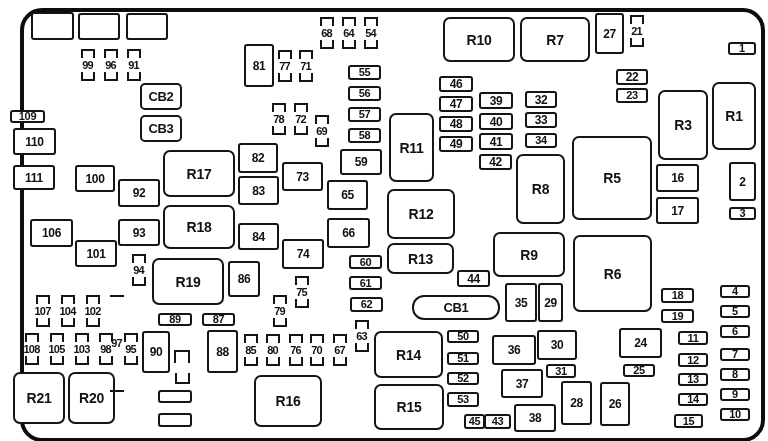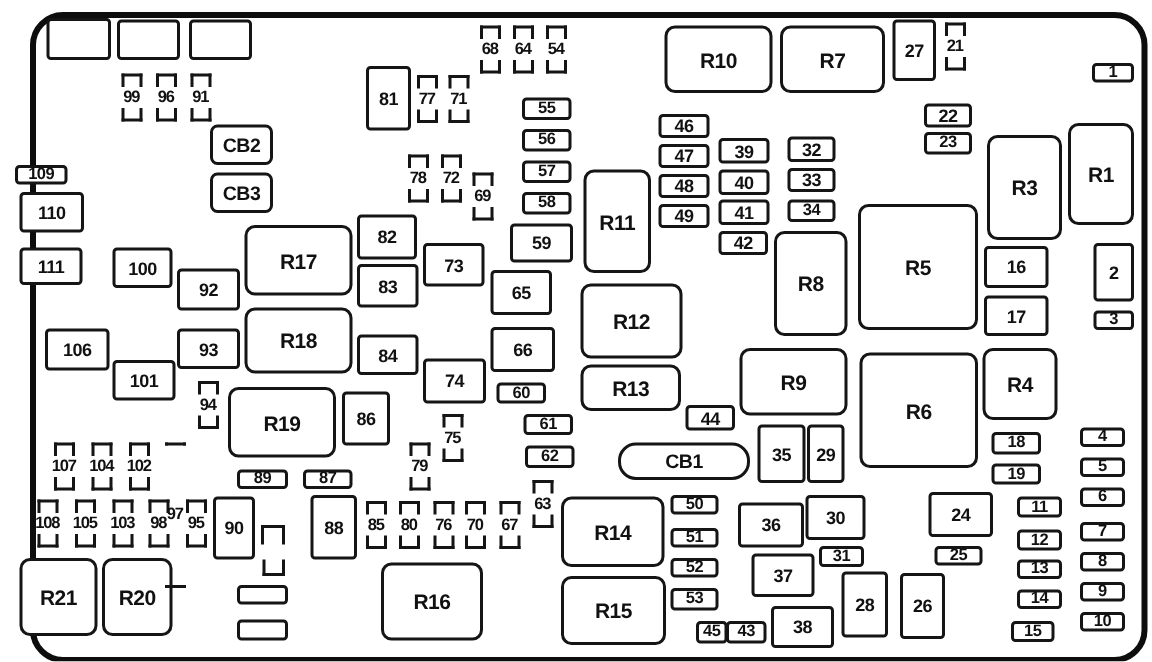--- a/index.html
+++ b/index.html
@@ -36,21 +36,20 @@
   .bracket.n{border:2px solid #151515;border-bottom:none;}
   .bracket.u{border:2px solid #151515;border-top:none;}
 </style>
 </head>
 <body>
 
 <div id="stage">
     <div class="outline" style="left: 20px; top: 8px; width: 737px; height: 426px;"></div>
     <div class="box relay" style="left: 712px; top: 82px; width: 44px; height: 68px;">R1</div>
     <div class="box relay" style="left: 658px; top: 90px; width: 50px; height: 70px;">R3</div>
-    <div class="box relay" style="left: 655px; top: 232px; width: 50px; height: 48px;">R4</div>
     <div class="box relay" style="left: 572px; top: 136px; width: 80px; height: 84px;">R5</div>
     <div class="box relay" style="left: 573px; top: 235px; width: 79px; height: 77px;">R6</div>
     <div class="box relay" style="left: 520px; top: 17px; width: 70px; height: 45px;">R7</div>
     <div class="box relay" style="left: 516px; top: 154px; width: 49px; height: 70px;">R8</div>
     <div class="box relay" style="left: 493px; top: 232px; width: 72px; height: 45px;">R9</div>
     <div class="box relay" style="left: 443px; top: 17px; width: 72px; height: 45px;">R10</div>
     <div class="box relay" style="left: 389px; top: 113px; width: 45px; height: 69px;">R11</div>
     <div class="box relay" style="left: 387px; top: 189px; width: 68px; height: 50px;">R12</div>
     <div class="box relay" style="left: 387px; top: 243px; width: 67px; height: 31px;">R13</div>
     <div class="box relay" style="left: 374px; top: 331px; width: 69px; height: 47px;">R14</div>
@@ -113,21 +112,21 @@
     <div class="box" style="left: 439px; top: 136px; width: 34px; height: 16px;">49</div>
     <div class="box small" style="left: 447px; top: 330px; width: 32px; height: 13px;">50</div>
     <div class="box small" style="left: 447px; top: 352px; width: 32px; height: 13px;">51</div>
     <div class="box small" style="left: 447px; top: 372px; width: 32px; height: 13px;">52</div>
     <div class="box small" style="left: 447px; top: 392px; width: 32px; height: 15px;">53</div>
     <div class="box small" style="left: 348px; top: 65px; width: 33px; height: 15px;">55</div>
     <div class="box small" style="left: 348px; top: 86px; width: 33px; height: 15px;">56</div>
     <div class="box small" style="left: 348px; top: 107px; width: 33px; height: 15px;">57</div>
     <div class="box small" style="left: 348px; top: 128px; width: 33px; height: 15px;">58</div>
     <div class="box" style="left: 340px; top: 149px; width: 42px; height: 26px;">59</div>
-    <div class="box small" style="left: 331px; top: 255px; width: 33px; height: 14px;">60</div>
+    <div class="box small" style="left: 349px; top: 255px; width: 33px; height: 14px;">60</div>
     <div class="box small" style="left: 349px; top: 276px; width: 33px; height: 14px;">61</div>
     <div class="box small" style="left: 350px; top: 297px; width: 33px; height: 15px;">62</div>
     <div class="box" style="left: 327px; top: 180px; width: 41px; height: 30px;">65</div>
     <div class="box" style="left: 327px; top: 218px; width: 43px; height: 30px;">66</div>
     <div class="box" style="left: 282px; top: 162px; width: 41px; height: 29px;">73</div>
     <div class="box" style="left: 282px; top: 239px; width: 42px; height: 30px;">74</div>
     <div class="box" style="left: 244px; top: 44px; width: 30px; height: 43px;">81</div>
     <div class="box" style="left: 238px; top: 143px; width: 40px; height: 30px;">82</div>
     <div class="box" style="left: 238px; top: 176px; width: 41px; height: 29px;">83</div>
     <div class="box" style="left: 238px; top: 223px; width: 41px; height: 27px;">84</div>

